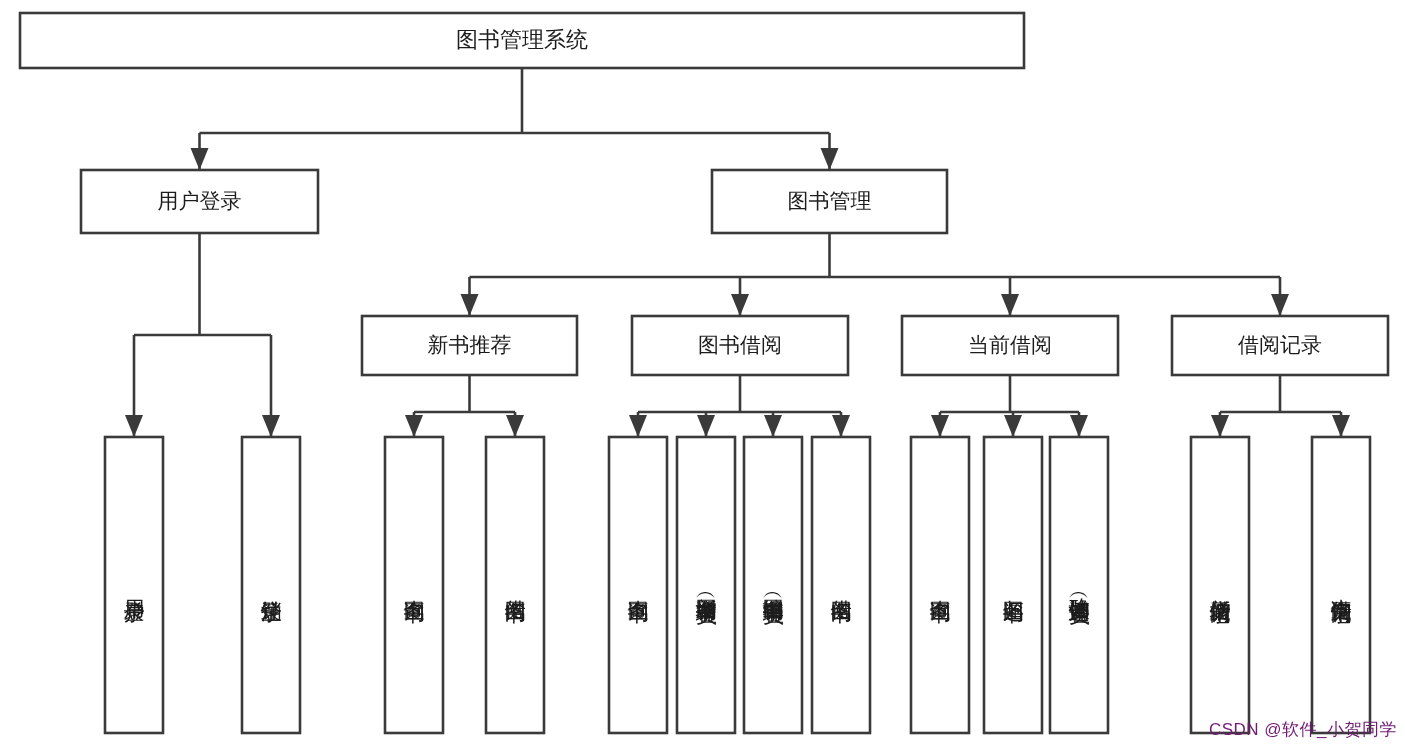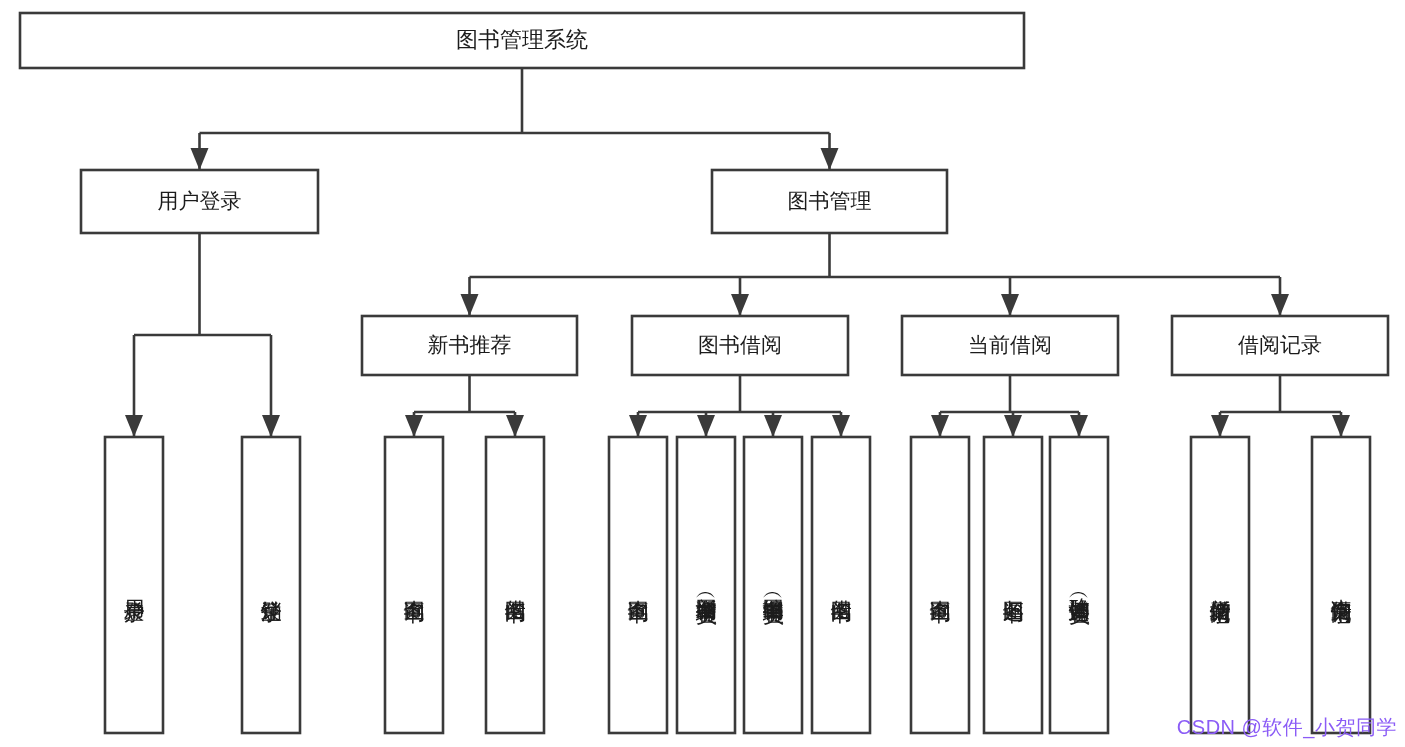--- a/index.html
+++ b/index.html
@@ -69,22 +69,22 @@
     letter-spacing: 1px;
     color: #1c1c1c;
     white-space: nowrap;
     pointer-events: none;
   }
   .watermark {
     position: absolute;
     right: 8px;
     bottom: 6px;
     font-family: "Liberation Sans", "DejaVu Sans", sans-serif;
-    font-size: 20px;
-    color: #8b5cf6;
+    font-size: 17px;
+    color: #701a75;
     letter-spacing: 0.5px;
     user-select: none;
   }
 </style>
 </head>
 <body>
 
 <div id="diagram-root">
 
   <svg id="flow-svg" viewBox="0 0 1405 747">

